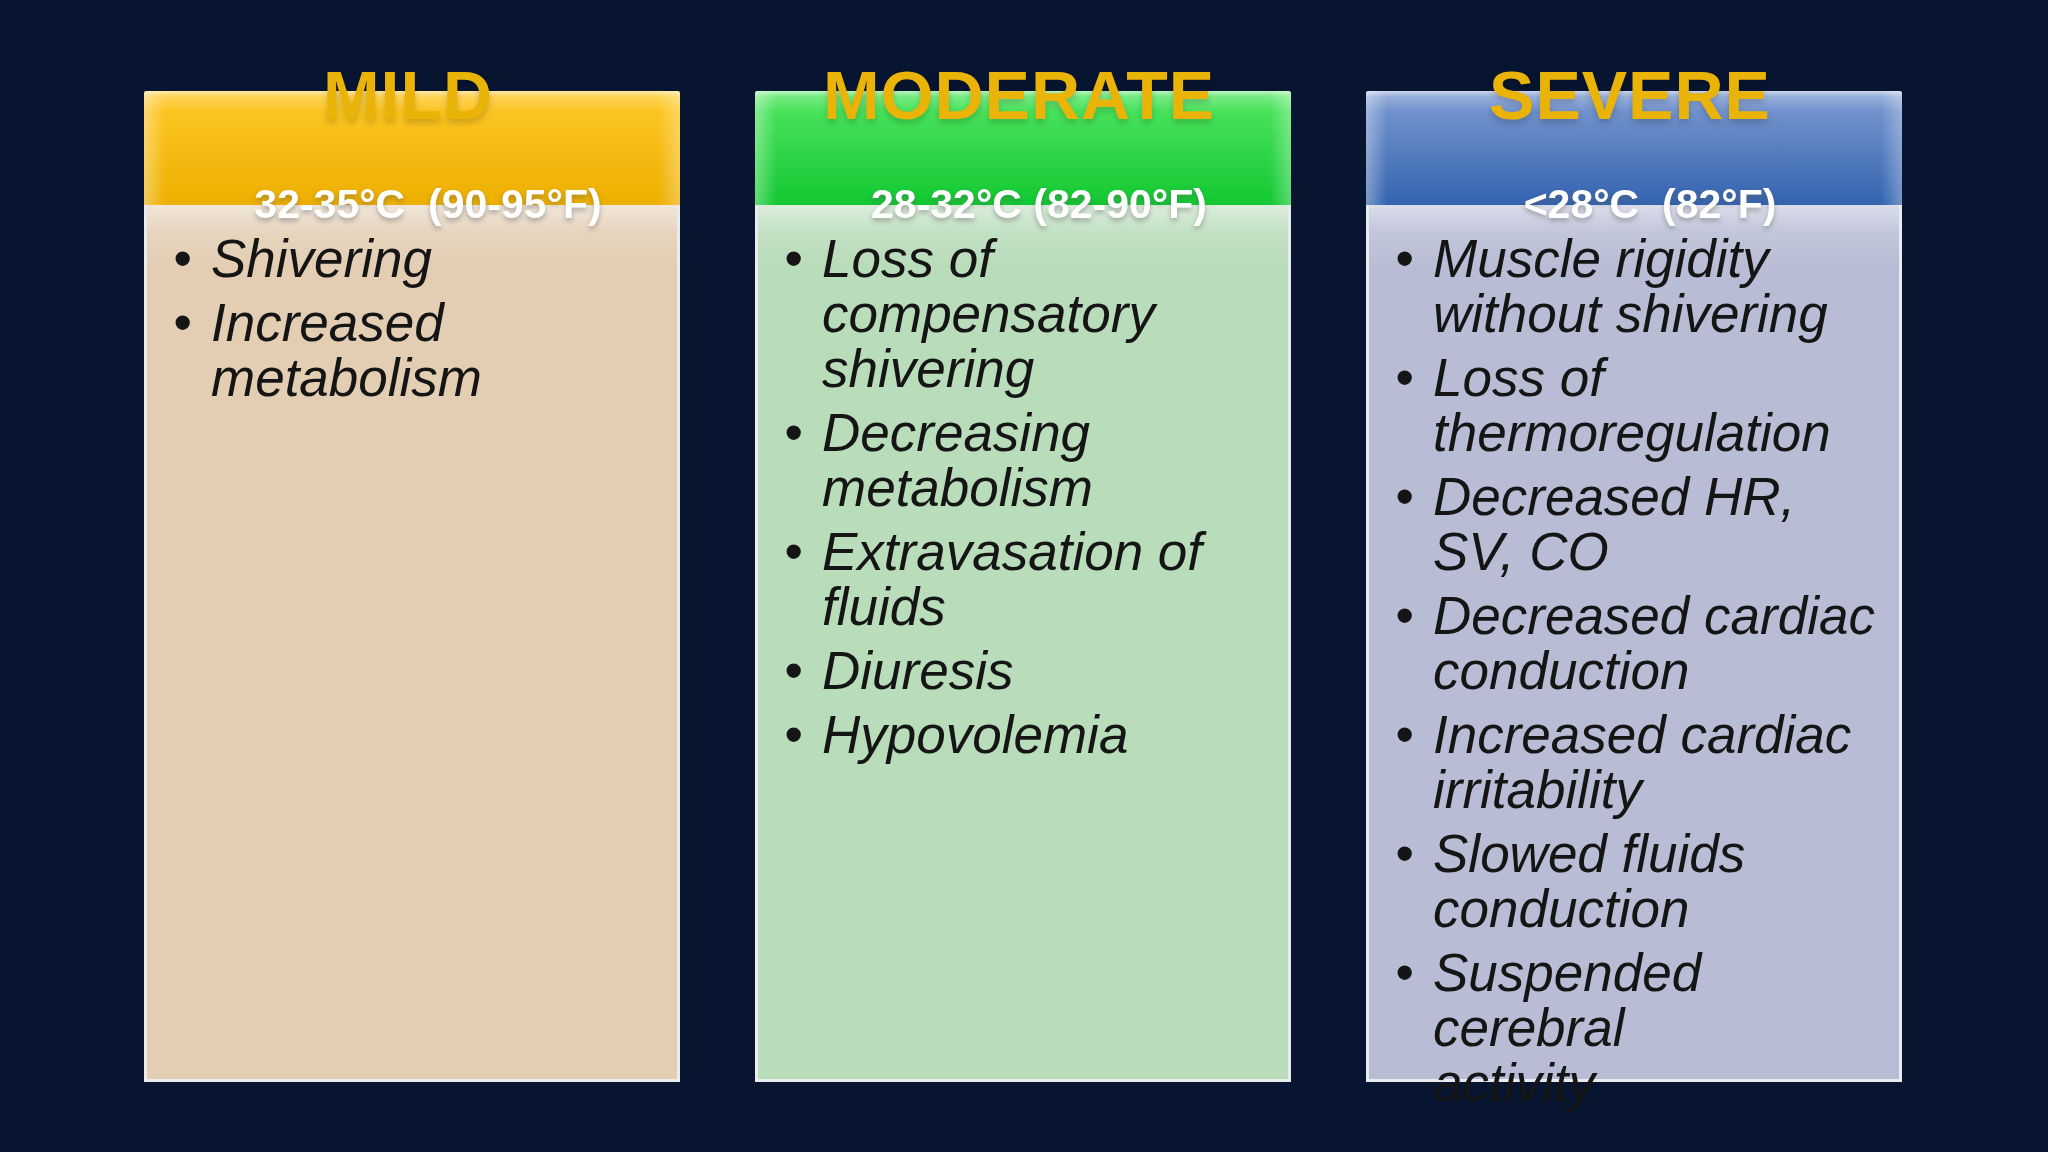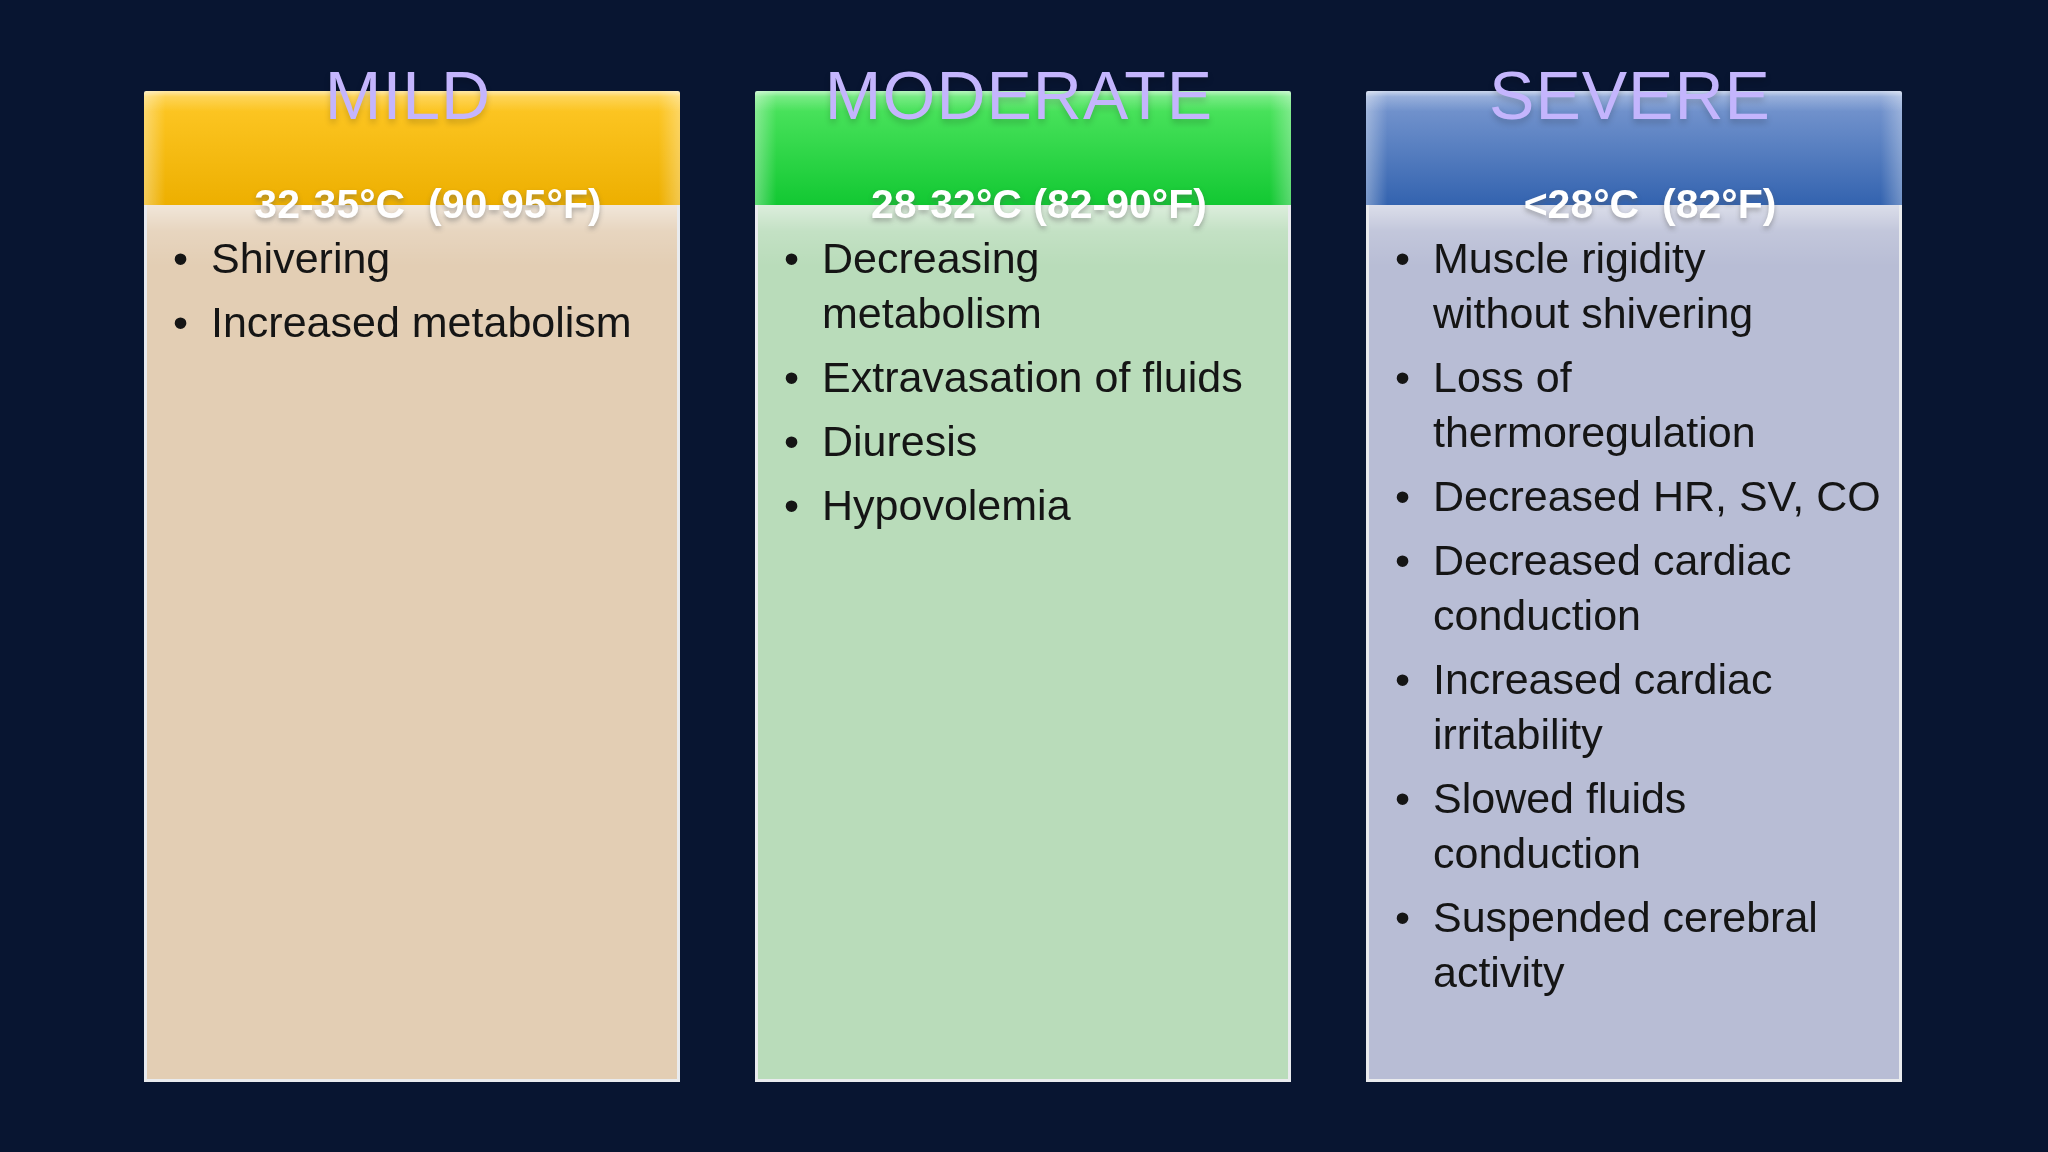--- a/index.html
+++ b/index.html
@@ -45,23 +45,23 @@
       linear-gradient(180deg, rgba(255,255,255,.50) 0%, rgba(255,255,255,.15) 3%, rgba(255,255,255,0) 7%),
       var(--body-c);
   }
   .title {
     position: absolute;
     top: -34px;
     left: 0; right: 8px;
     text-align: center;
     font-size: 68px;
     line-height: 76px;
-    font-weight: 400;
+    font-weight: 700;
     letter-spacing: 1px;
-    color: #c4b5fd;
+    color: #eab308;
     text-shadow: 0 4px 6px rgba(0,0,0,.18);
     z-index: 3;
     white-space: nowrap;
   }
   .temp {
     position: absolute;
     top: 90px;
     left: 0; right: 0;
     text-align: center;
     font-size: 41px;
@@ -74,25 +74,26 @@
     margin-left: 32px;
   }
   ul.bullets {
     margin: 26px 14px 0 24px;
     padding: 0;
     list-style: none;
   }
   ul.bullets li {
     position: relative;
     padding-left: 40px;
-    font-size: 43px;
+    font-size: 53px;
     line-height: 55px;
     color: #151515;
     margin-bottom: 9px;
     white-space: pre-wrap;
+    font-style: italic;
   }
   ul.bullets li::before {
     content: "\2022";
     position: absolute;
     left: 2px;
     top: 0;
   }
 </style>
 </head>
 <body>
@@ -106,20 +107,22 @@
       </ul>
   </div>
   <div class="title">MILD</div>
   <div class="temp">32-35°C&nbsp; (90-95°F)</div>
 </div>
 
 <div class="column col-1" style="--h-top: #53e763; --h-bottom: #12c832; --body-c: #b9dcba;">
   <div class="header"></div>
   <div class="panel-body">
     <ul class="bullets">
+        <li>Loss of compensatory
+shivering</li>
         <li>Decreasing
 metabolism</li>
         <li>Extravasation of fluids</li>
         <li>Diuresis</li>
         <li>Hypovolemia</li>
       </ul>
   </div>
   <div class="title">MODERATE</div>
   <div class="temp">28-32°C (82-90°F)</div>
 </div>

